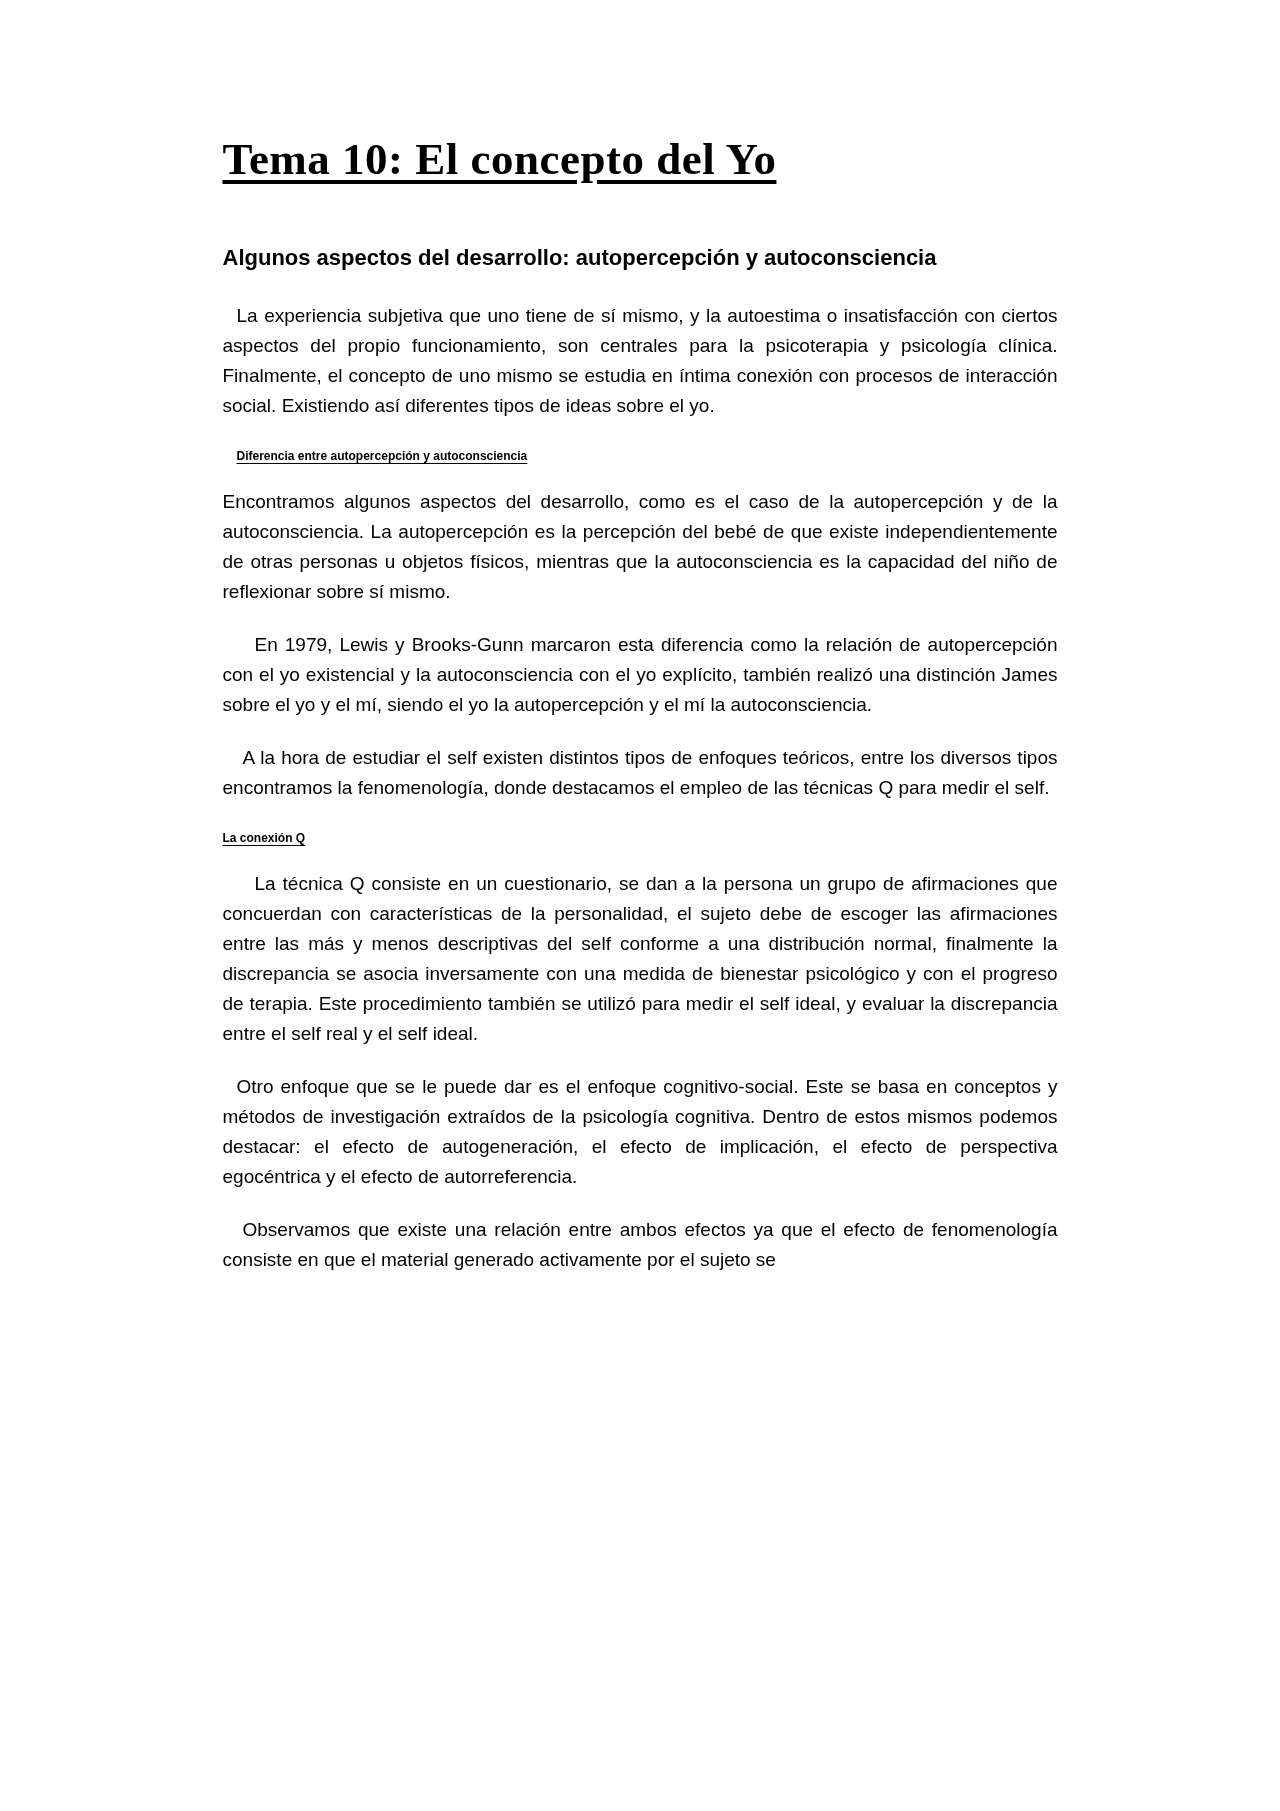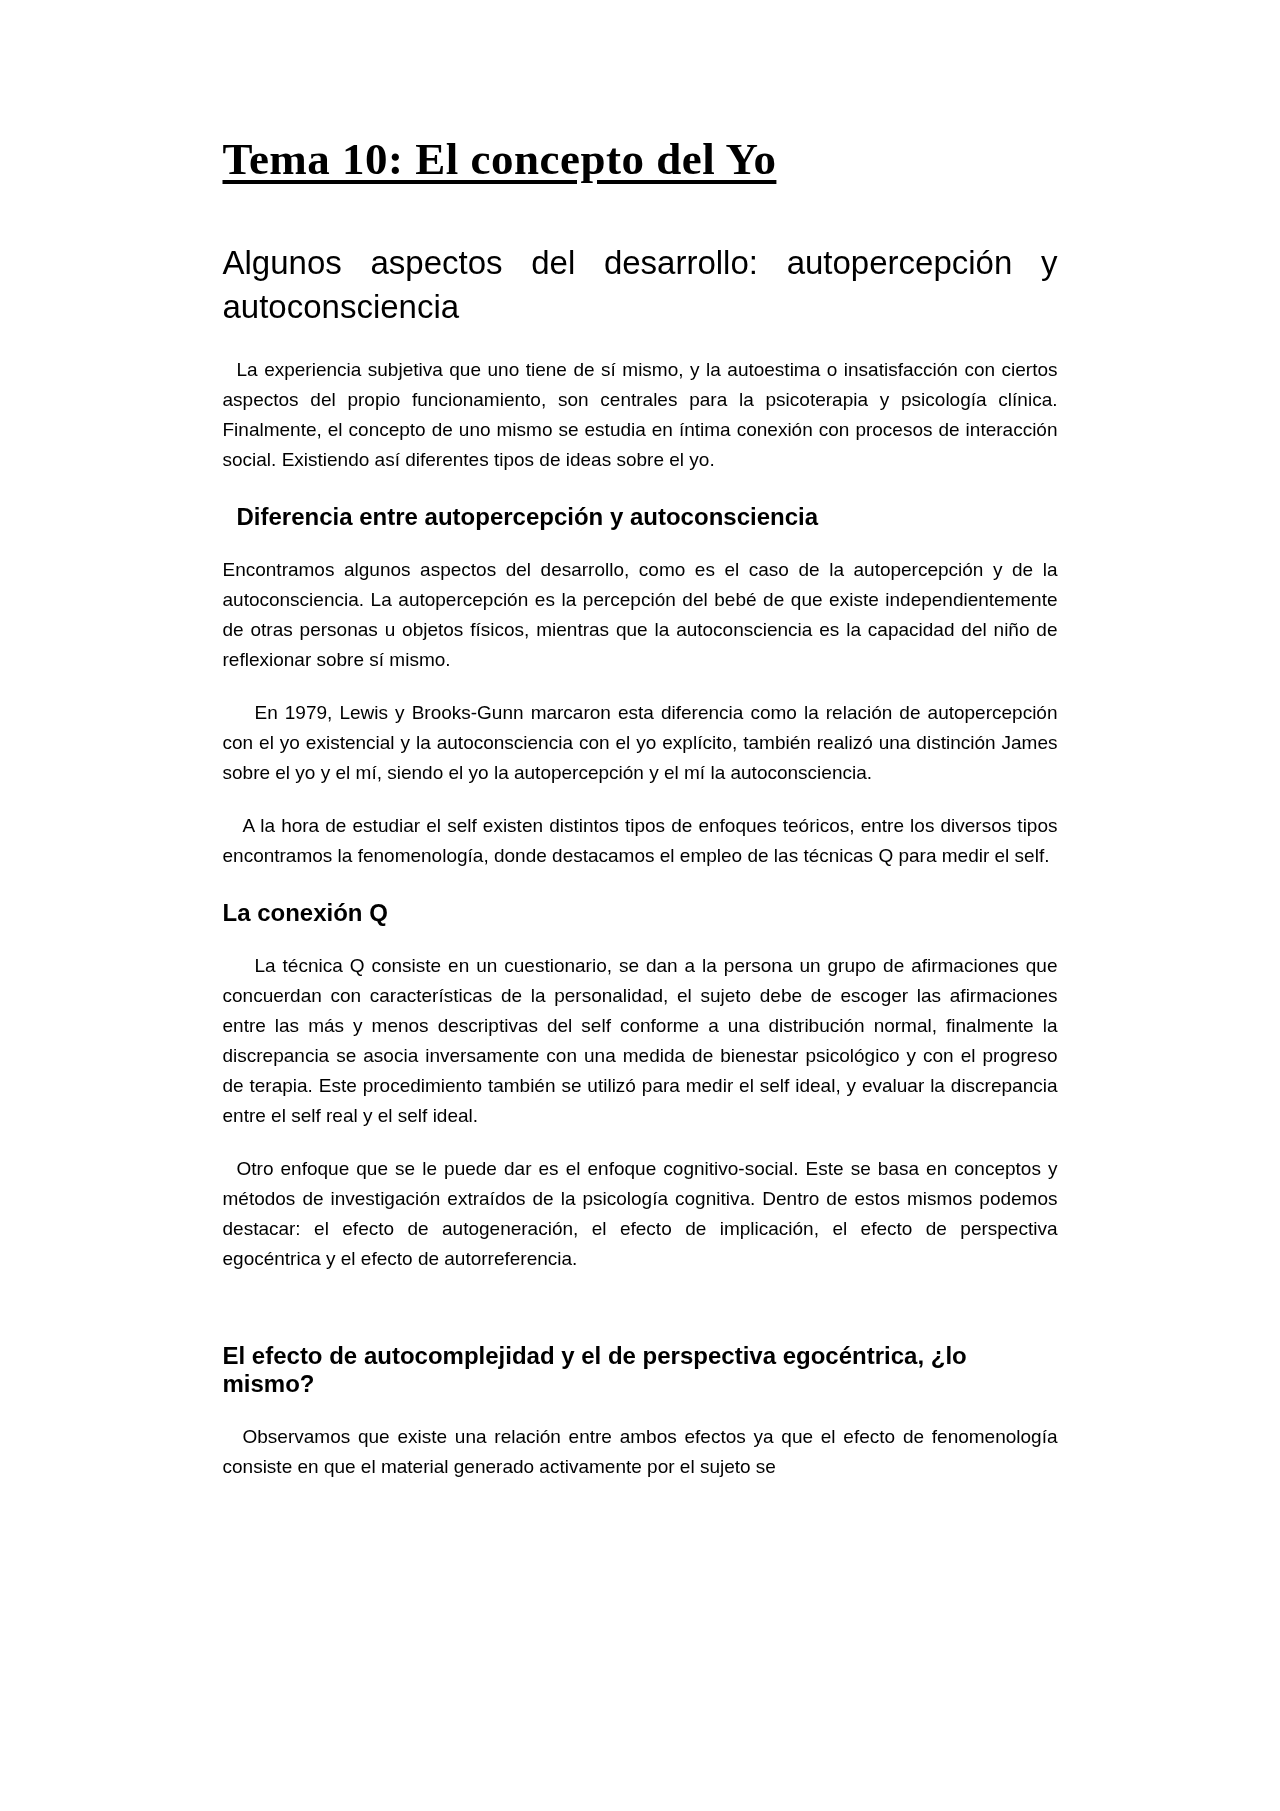--- a/index.html
+++ b/index.html
@@ -18,38 +18,39 @@
   .doc-title {
     font-family: "Liberation Serif", serif;
     font-size: 45px;
     font-weight: bold;
     text-decoration: underline;
     text-underline-offset: 6px;
     letter-spacing: 0.5px;
     margin-bottom: 56px;
   }
   .section-heading {
-    font-size: 33px;
-    font-weight: normal;
-    line-height: 44px;
+    font-size: 22px;
+    font-weight: bold;
+    line-height: 34px;
     text-align: justify;
     margin-bottom: 26px;
   }
   .body-para {
     font-size: 19px;
     line-height: 30px;
     text-align: justify;
     margin-bottom: 23px;
   }
   .ind-sm { text-indent: 14px; }
   .ind-md { text-indent: 20px; }
   .ind-lg { text-indent: 32px; }
   .subheading {
-    font-size: 24px;
+    font-size: 12px;
     font-weight: bold;
+    text-decoration: underline;
     text-underline-offset: 3px;
     margin: 28px 0 24px 0;
   }
   .subheading.inset { padding-left: 14px; }
   .subheading.spaced-above { margin-top: 68px; }
   .h2-spacer { margin-top: 30px; }
 </style>
 </head>
 <body>
 
@@ -69,17 +70,16 @@
 
 
   <p class="body-para ind-md">A la hora de estudiar el self existen distintos tipos de enfoques teóricos, entre los diversos tipos encontramos la fenomenología, donde destacamos el empleo de las técnicas Q para medir el self.</p>
 
   <h3 class="subheading">La conexión Q</h3>
 
   <p class="body-para ind-lg">La técnica Q consiste en un cuestionario, se dan a la persona un grupo de afirmaciones que concuerdan con características de la personalidad, el sujeto debe de escoger las afirmaciones entre las más y menos descriptivas del self conforme a una distribución normal, finalmente la discrepancia se asocia inversamente con una medida de bienestar psicológico y con el progreso de terapia. Este procedimiento también se utilizó para medir el self ideal, y evaluar la discrepancia entre el self real y el self ideal.</p>
 
   <p class="body-para ind-sm">Otro enfoque que se le puede dar es el enfoque cognitivo-social. Este se basa en conceptos y métodos de investigación extraídos de la psicología cognitiva.  Dentro de estos mismos podemos destacar: el efecto de autogeneración, el efecto de implicación, el efecto de perspectiva egocéntrica y el efecto de autorreferencia.</p>
 
-  <h3 class="subheading spaced-above">El efecto de autocomplejidad y el de perspectiva egocéntrica, ¿lo mismo?</h3>
 
   <p class="body-para ind-md">Observamos que existe una relación entre ambos efectos ya que el efecto de fenomenología consiste en que el material generado activamente por el sujeto se</p>
 
 </div>
 
 </body></html>

